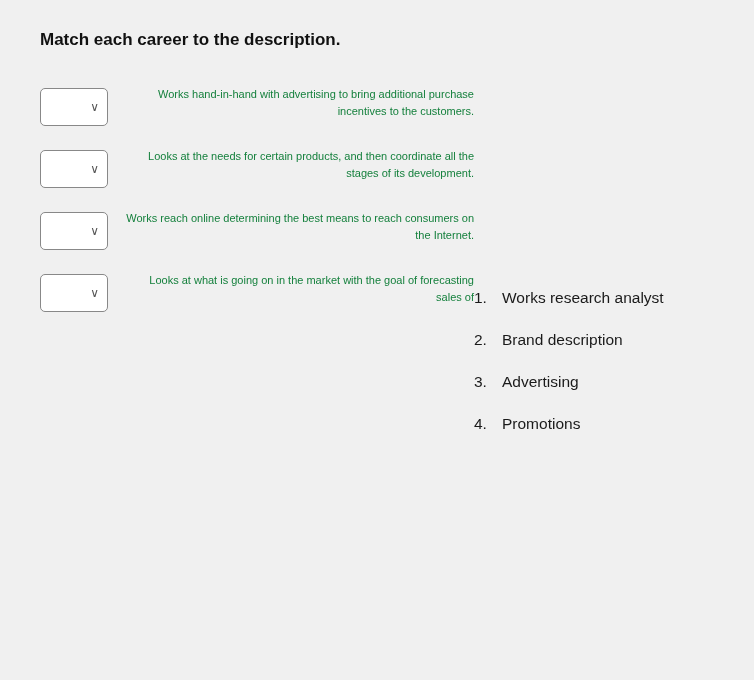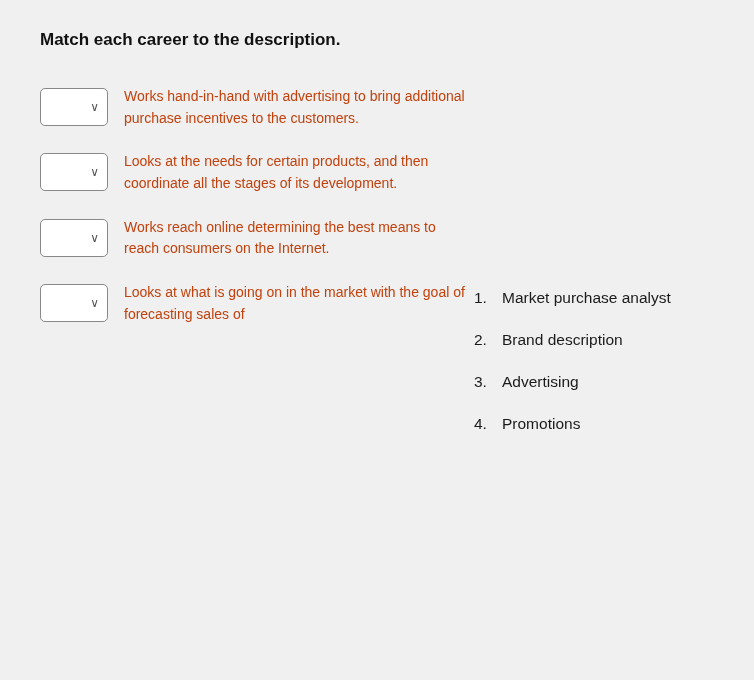--- a/index.html
+++ b/index.html
@@ -62,24 +62,25 @@
       flex-shrink: 0;
       margin-top: 2px;
     }
 
     .dropdown-arrow {
       font-size: 12px;
       color: #555;
     }
 
     .item-text {
-      font-size: 14px;
+      font-size: 11px;
       line-height: 1.55;
-      color: #c2410c;
+      color: #15803d;
       flex: 1;
+      text-align: right;
     }
 
     .answer-item {
       display: flex;
       align-items: flex-start;
       gap: 8px;
       font-size: 15.5px;
       color: #1a1a1a;
       line-height: 1.55;
     }
@@ -123,21 +124,21 @@
         <span class="dropdown-arrow">∨</span>
       </div>
       <div class="item-text">Looks at what is going on in the market with the goal of forecasting sales of</div>
     </div>
 
   </div>
 
   <div class="right-column">
     <div class="answer-item">
       <span class="answer-num">1.</span>
-      <span>Market purchase analyst</span>
+      <span>Works research analyst</span>
     </div>
     <div class="answer-item">
       <span class="answer-num">2.</span>
       <span>Brand description</span>
     </div>
     <div class="answer-item">
       <span class="answer-num">3.</span>
       <span>Advertising</span>
     </div>
     <div class="answer-item">

